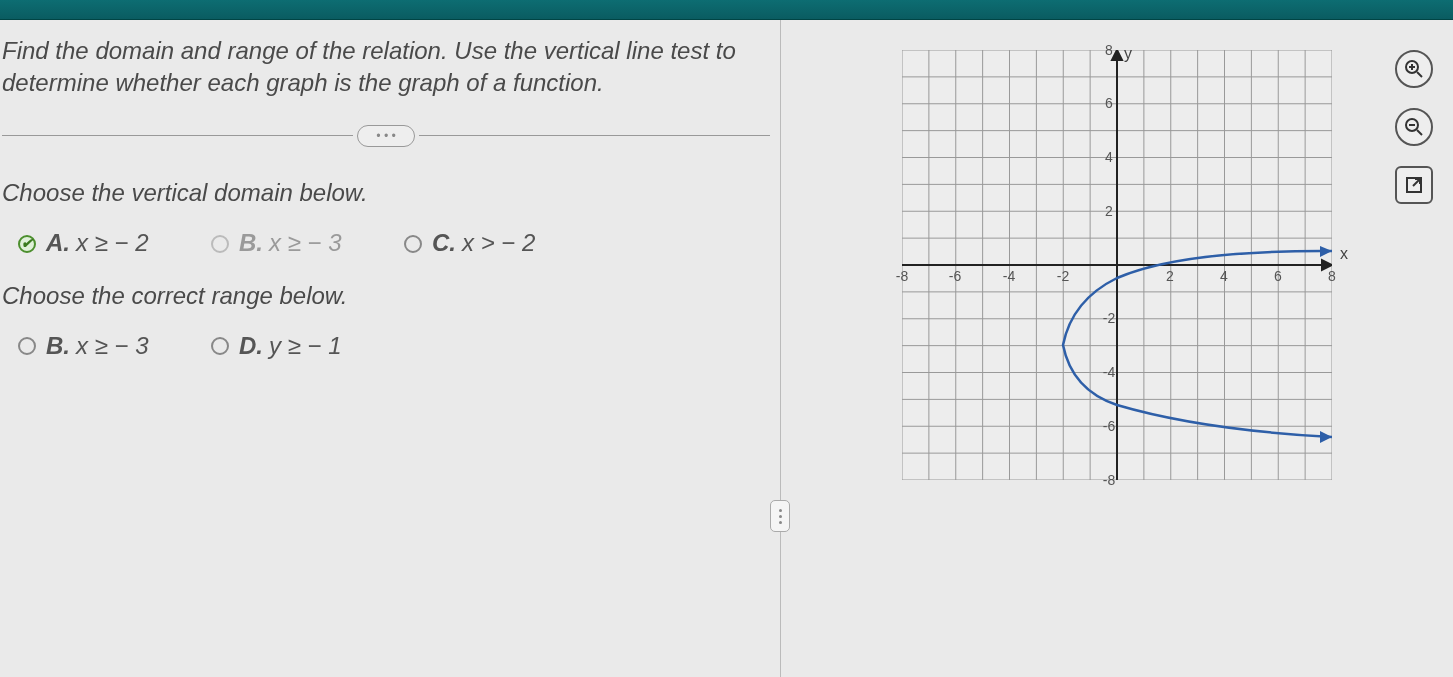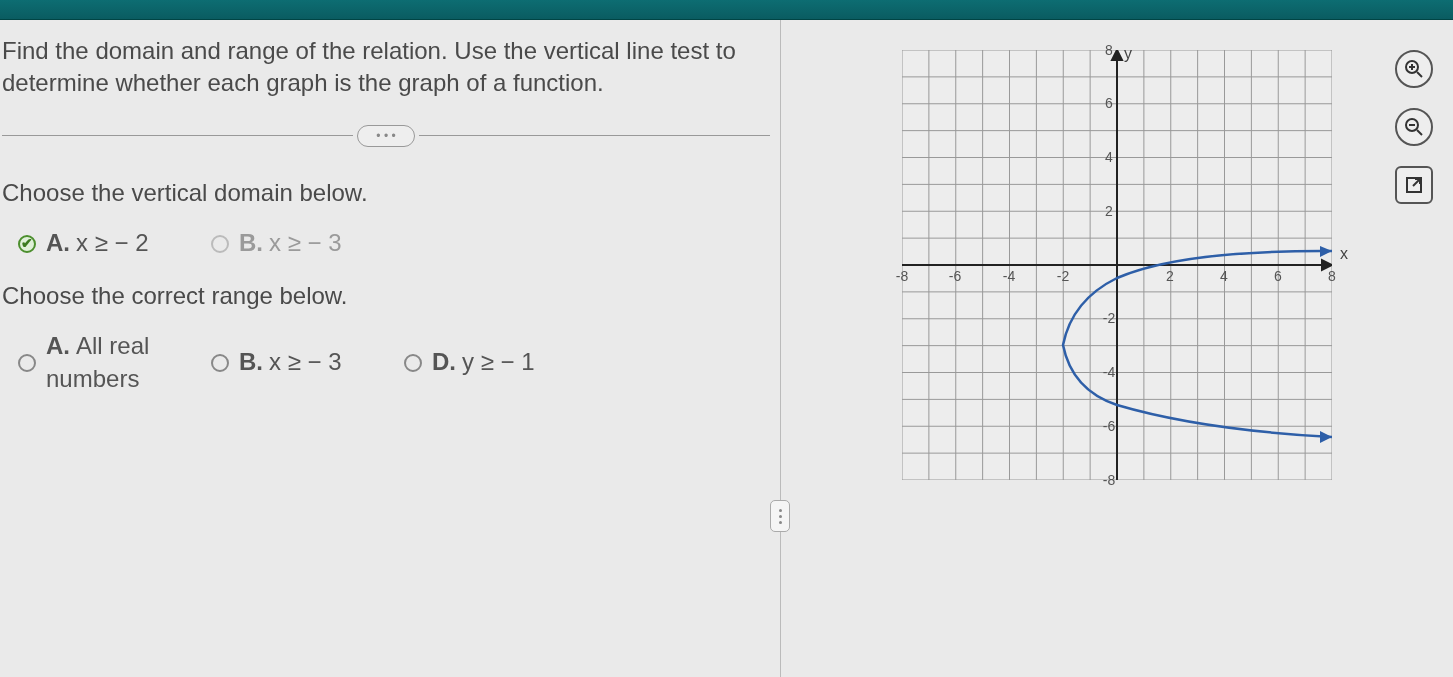--- a/index.html
+++ b/index.html
@@ -19,20 +19,21 @@
       display: flex;
       height: calc(100% - 20px);
       background: #eaeaea;
     }
     .left-panel {
       flex: 0 0 780px;
       padding: 15px 10px 22px 0;
       color: #4a4a4a;
       font-size: 24px;
       line-height: 1.35;
+      font-style: italic;
     }
     .question-text {
       margin-bottom: 5px;
       padding-left: 2px;
     }
     .divider-wrap {
       display: flex;
       align-items: center;
       margin: 25px 0 30px 0;
       padding-left: 2px;
@@ -178,28 +179,28 @@
     <div class="sub-question">Choose the vertical domain below.</div>
     <div class="options">
       <div class="option">
         <span class="radio selected-correct"></span>
         <span><span class="opt-letter">A.</span><span>x ≥ − 2</span></span>
       </div>
       <div class="option disabled">
         <span class="radio"></span>
         <span><span class="opt-letter">B.</span><span>x ≥ − 3</span></span>
       </div>
+      <div class="option">
+        <span class="radio"></span>
+        <span><span class="opt-letter">C.</span><span>x &gt; − 2</span></span>
+      </div>
     </div>
 
     <div class="sub-question">Choose the correct range below.</div>
     <div class="options">
-      <div class="option">
-        <span class="radio"></span>
-        <span><span class="opt-letter">A.</span><span>All real numbers</span></span>
-      </div>
       <div class="option">
         <span class="radio"></span>
         <span><span class="opt-letter">B.</span><span>x ≥ − 3</span></span>
       </div>
       <div class="option">
         <span class="radio"></span>
         <span><span class="opt-letter">D.</span><span>y ≥ − 1</span></span>
       </div>
     </div>
   </div>

